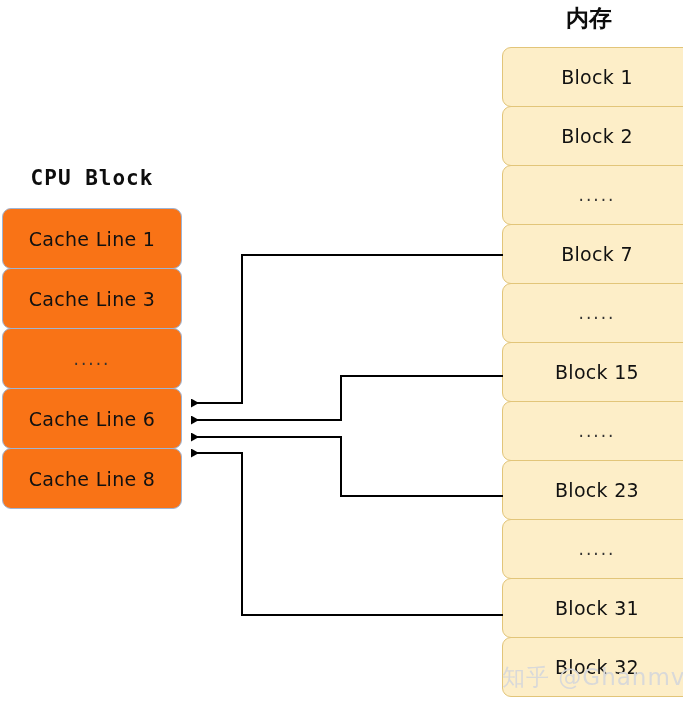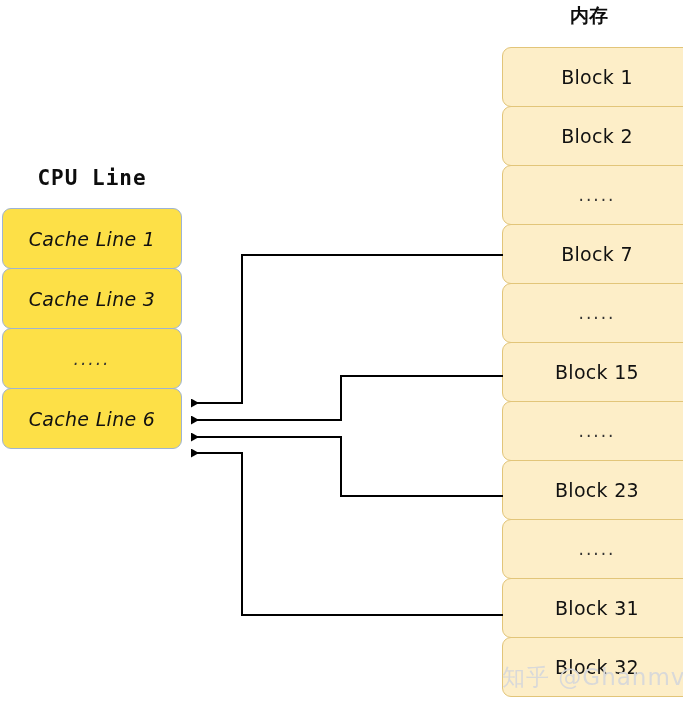--- a/index.html
+++ b/index.html
@@ -30,21 +30,21 @@
   #cache-title {
     left: 0px;
     top: 166px;
     width: 184px;
   }
   #mem-title {
     left: 494px;
     top: 3px;
     width: 190px;
     font-family: Liberation Mono, monospace;
-    font-size: 19px;
+    font-size: 23px;
     letter-spacing: 0px;
   }
   .stack {
     position: absolute;
   }
   #cache-stack {
     left: 2px;
     top: 208px;
     width: 180px;
   }
@@ -59,24 +59,23 @@
     margin-bottom: -1px;
     border-radius: 9px;
     display: flex;
     align-items: center;
     justify-content: center;
     font-size: 19px;
     color: #111111;
     letter-spacing: 0.3px;
   }
   .cache-cell {
-    background: #fde047;
+    background: #f97316;
     border: 1px solid #9eb4d4;
     width: 180px;
-    font-style: italic;
   }
   .mem-cell {
     background: #fdeec8;
     border: 1px solid #e2c579;
     width: 190px;
     height: 60px;
   }
   .cell.ellipsis {
     font-size: 17px;
     letter-spacing: 2px;
@@ -100,29 +99,30 @@
     color: #d9d9d9;
     letter-spacing: 1px;
     white-space: nowrap;
   }
 </style>
 </head>
 <body>
 
 <div id="canvas">
 
-  <div class="title" id="cache-title">CPU Line</div>
+  <div class="title" id="cache-title">CPU Block</div>
 
   <div class="title" id="mem-title">内存</div>
 
   <div class="stack" id="cache-stack">
     <div class="cell cache-cell">Cache Line 1</div>
     <div class="cell cache-cell">Cache Line 3</div>
     <div class="cell cache-cell ellipsis">.....</div>
     <div class="cell cache-cell">Cache Line 6</div>
+    <div class="cell cache-cell">Cache Line 8</div>
   </div>
 
   <div class="stack" id="mem-stack">
     <div class="cell mem-cell">Block 1</div>
     <div class="cell mem-cell">Block 2</div>
     <div class="cell mem-cell ellipsis">.....</div>
     <div class="cell mem-cell">Block 7</div>
     <div class="cell mem-cell ellipsis">.....</div>
     <div class="cell mem-cell">Block 15</div>
     <div class="cell mem-cell ellipsis">.....</div>

